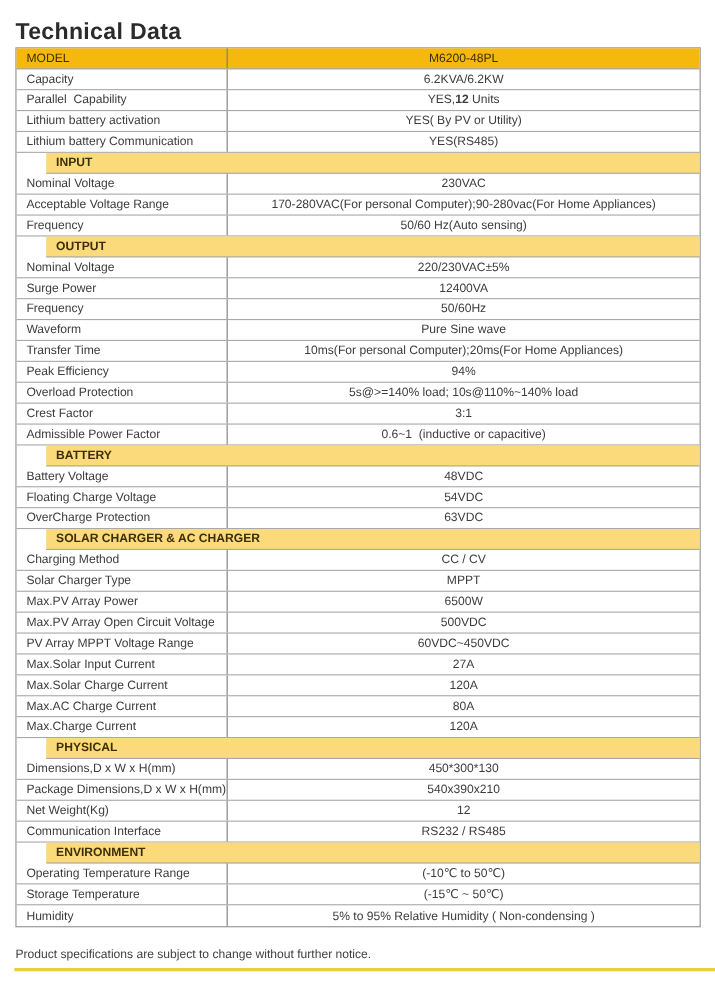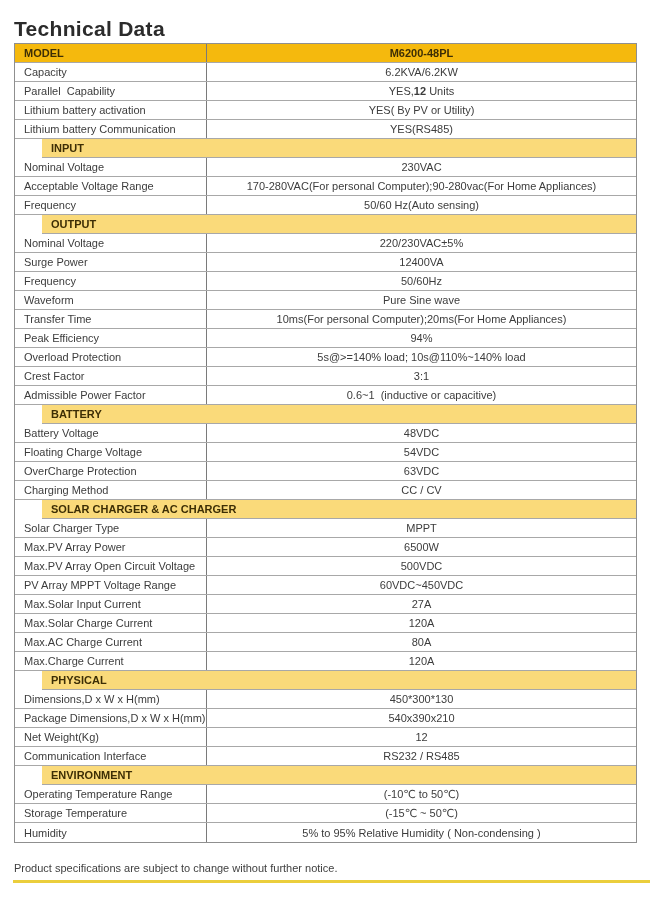--- a/index.html
+++ b/index.html
@@ -34,21 +34,21 @@
     color:var(--row-text,#3c3c3c);
     white-space:pre;overflow:hidden;
   }
   .value-cell{
     flex:1;display:flex;align-items:center;justify-content:center;
     text-align:center;color:var(--row-text,#3c3c3c);
     white-space:pre;overflow:hidden;
   }
   .trow.model{
     background:var(--header-bg,#f5b90d);
-    font-weight:bold;
+    font-weight:normal;
   }
   .trow.model .label-cell,
   .trow.model .value-cell{color:var(--header-text,#3d2e05);}
   .trow.section{
     background:var(--section-bg,#fada7a);
     font-weight:bold;
     margin-left:27px;
   }
   .section-label{
     flex:1;display:flex;align-items:center;
@@ -153,26 +153,26 @@
         <div class="value-cell">48VDC</div>
       </div>
       <div class="trow">
         <div class="label-cell">Floating Charge Voltage</div>
         <div class="value-cell">54VDC</div>
       </div>
       <div class="trow">
         <div class="label-cell">OverCharge Protection</div>
         <div class="value-cell">63VDC</div>
       </div>
+      <div class="trow section">
+        <div class="section-label">SOLAR CHARGER &amp; AC CHARGER</div>
+      </div>
       <div class="trow">
         <div class="label-cell">Charging Method</div>
         <div class="value-cell">CC / CV</div>
-      </div>
-      <div class="trow section">
-        <div class="section-label">SOLAR CHARGER &amp; AC CHARGER</div>
       </div>
       <div class="trow">
         <div class="label-cell">Solar Charger Type</div>
         <div class="value-cell">MPPT</div>
       </div>
       <div class="trow">
         <div class="label-cell">Max.PV Array Power</div>
         <div class="value-cell">6500W</div>
       </div>
       <div class="trow">

